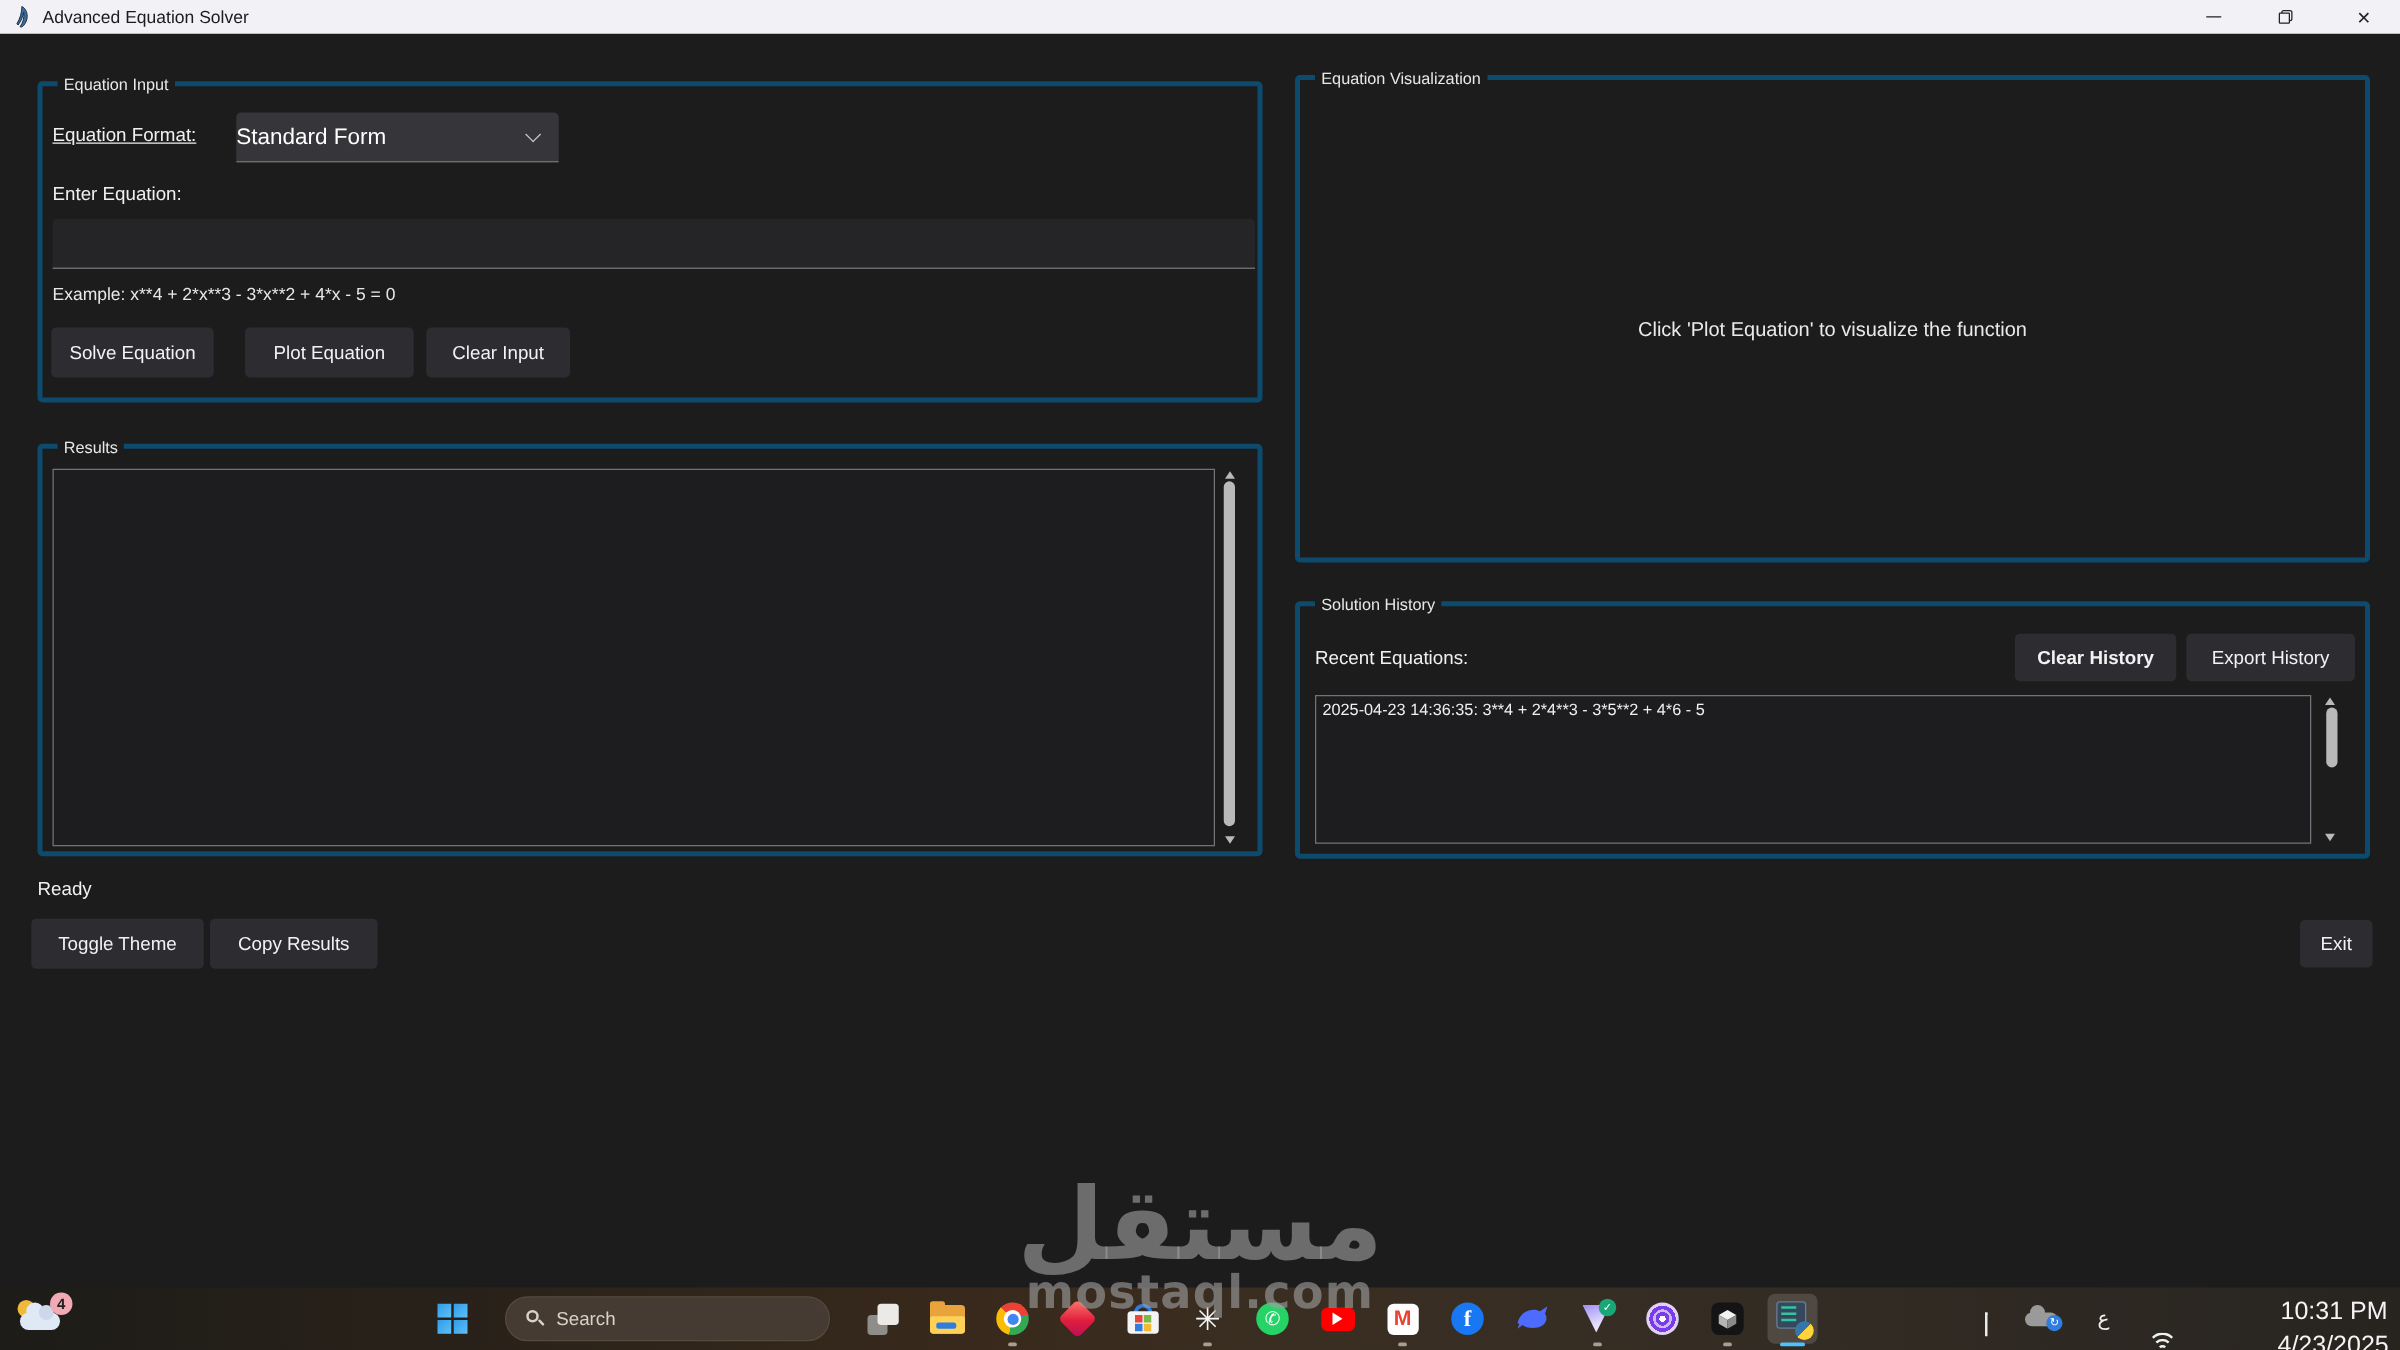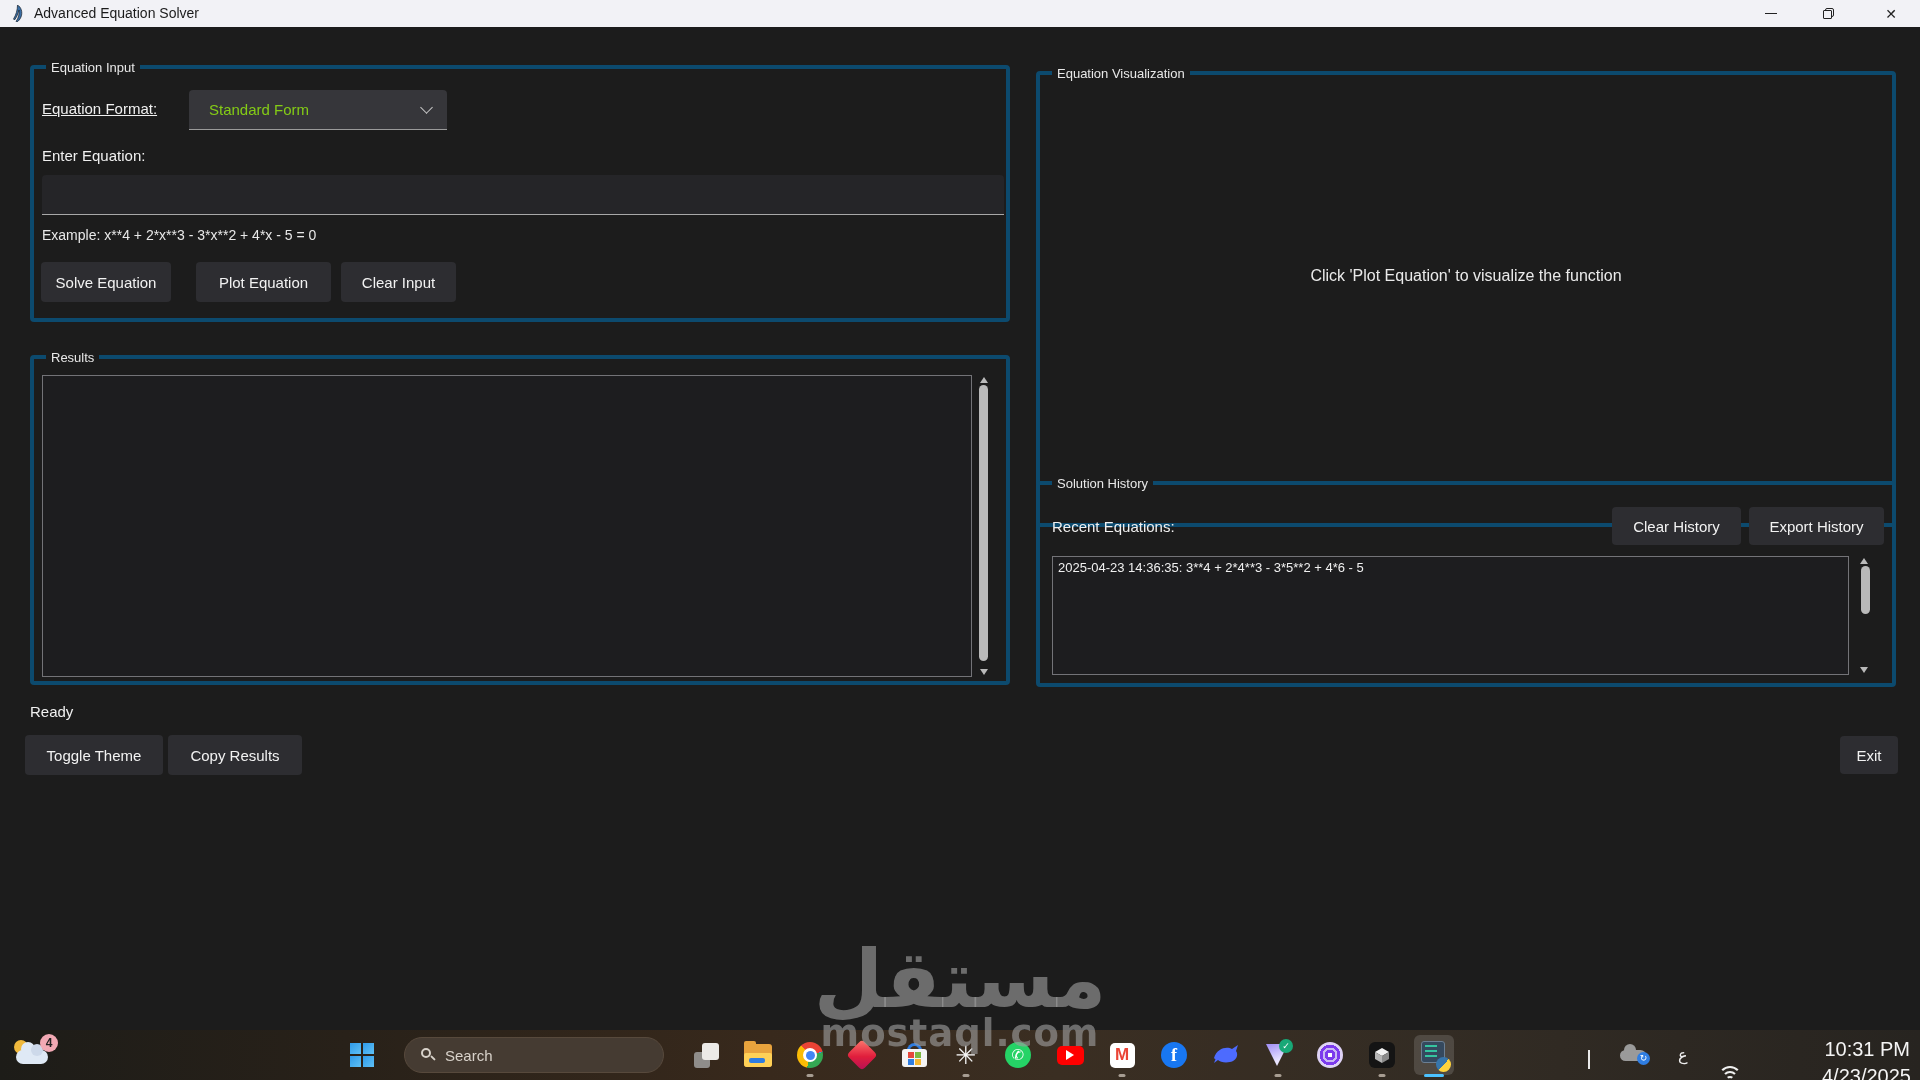--- a/index.html
+++ b/index.html
@@ -19,21 +19,21 @@
   .close-glyph { font-size:14px; line-height:1; color:#222; }
 
   
   .labelframe { position:absolute; border:4px solid #0c4a6e; border-radius:4px; }
   .lf-label { position:absolute; top:-9px; left:12px; background:#1c1c1c; padding:0 5px; font-size:13px; color:#e8e8e8; }
 
   .lbl { color:#f0f0f0; font-size:15px; }
 
   
   .combobox { position:absolute; left:155px; top:21px; width:258px; height:40px; background:#36363a; border-radius:4px 4px 0 0; border-bottom:1px solid #9a9a9a; display:flex; align-items:center; }
-  .combobox-text { margin-left:20px; color:#84cc16; font-size:15px; }
+  .combobox-text { margin-left:0; color:#ffffff; font-size:18px; }
   .chevron-down { position:absolute; right:16px; top:13px; width:9px; height:9px; border-left:1.6px solid #c9c9c9; border-bottom:1.6px solid #c9c9c9; transform:rotate(-45deg); }
 
   
   .entry { position:absolute; left:8px; top:106px; width:962px; height:40px; background:#252528; border:none; border-bottom:1px solid #a8a8a8; border-radius:4px 4px 0 0; color:#f2f2f2; font-size:15px; padding:0 12px; outline:none; }
 
   .btn { background:#2d2d31; border:none; border-radius:4px; color:#f2f2f2; font-size:15px; font-family:"Liberation Sans", sans-serif; cursor:pointer; }
 
   
   .textarea-box { position:absolute; background:#1d1d1f; border:1px solid #737377; }
   .vscroll { position:absolute; width:15px; display:flex; flex-direction:column; align-items:center; }
@@ -190,31 +190,31 @@
   </div>
   <div class="vscroll" style="left:942px; top:16px; height:302px;">
     <span class="scroll-arrow up"></span>
     <div class="scroll-track">
         <div class="scroll-thumb" style="height:276px;"></div>
       </div>
     <span class="scroll-arrow down"></span>
   </div>
 </div>
 
-<div class="labelframe" style="left:1036px; top:71px; width:860px; height:456px;">
+<div class="labelframe" style="left:1036px; top:60px; width:860px; height:390px;">
   <span class="lf-label">Equation Visualization</span>
   <div class="viz-placeholder">Click 'Plot Equation' to visualize the function</div>
 </div>
 
 <div class="labelframe" style="left:1036px; top:481px; width:860px; height:206px;">
   <span class="lf-label">Solution History</span>
 
   <span class="lbl" style="position:absolute; left:12px; top:33px;">Recent Equations:</span>
 
-  <button class="btn" style="position:absolute; left:572px; top:22px; width:129px; height:38px;">Clear History</button>
+  <button class="btn" style="position:absolute; left:572px; top:22px; width:129px; height:38px;font-weight:bold;">Clear History</button>
   <button class="btn" style="position:absolute; left:709px; top:22px; width:135px; height:38px;">Export History</button>
 
   <div class="textarea-box" style="left:12px; top:71px; width:797px; height:119px;">
     <div class="history-entry">2025-04-23 14:36:35: 3**4 + 2*4**3 - 3*5**2 + 4*6 - 5</div>
   </div>
   <div class="vscroll" style="left:816px; top:71px; height:119px;">
     <span class="scroll-arrow up"></span>
     <div class="scroll-track">
         <div class="scroll-thumb" style="height:48px; align-self:flex-start; margin-left:3px;"></div>
       </div>

